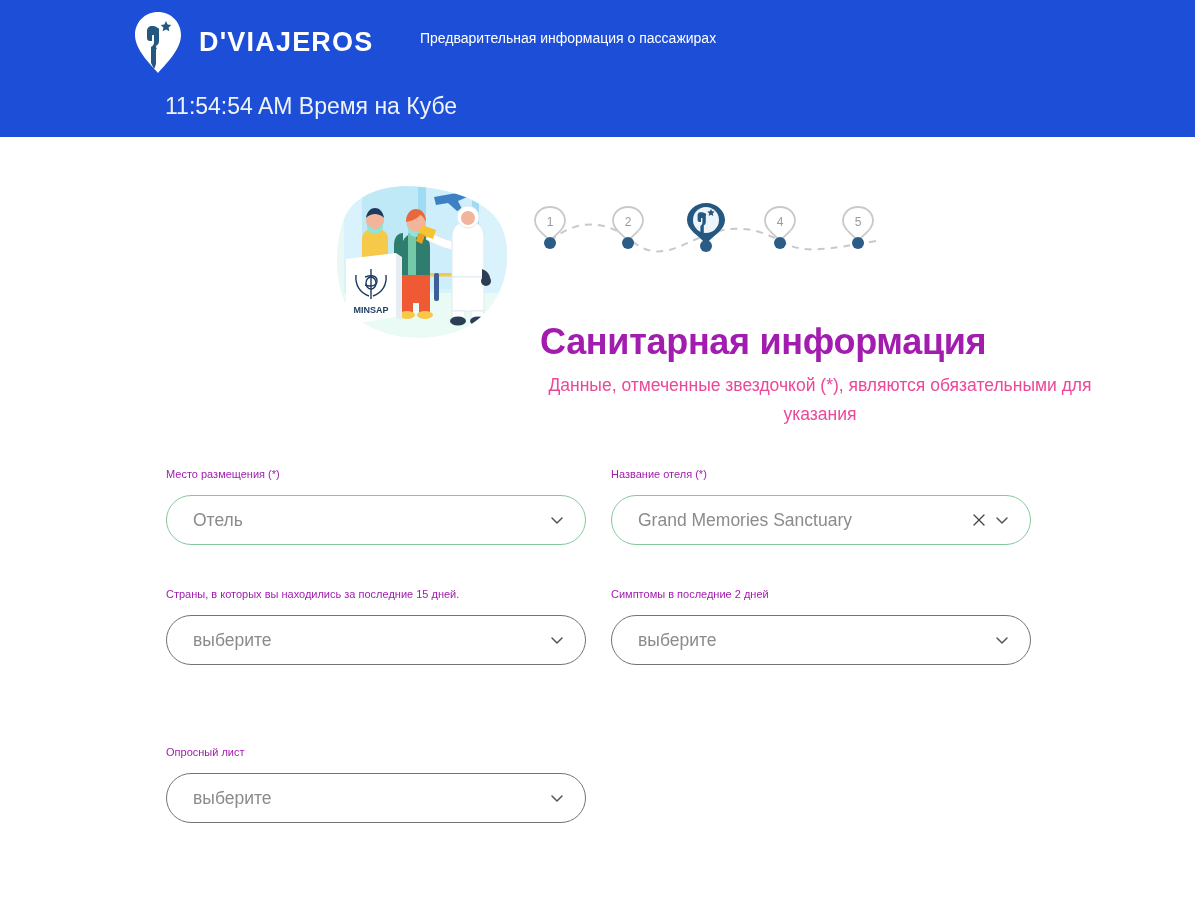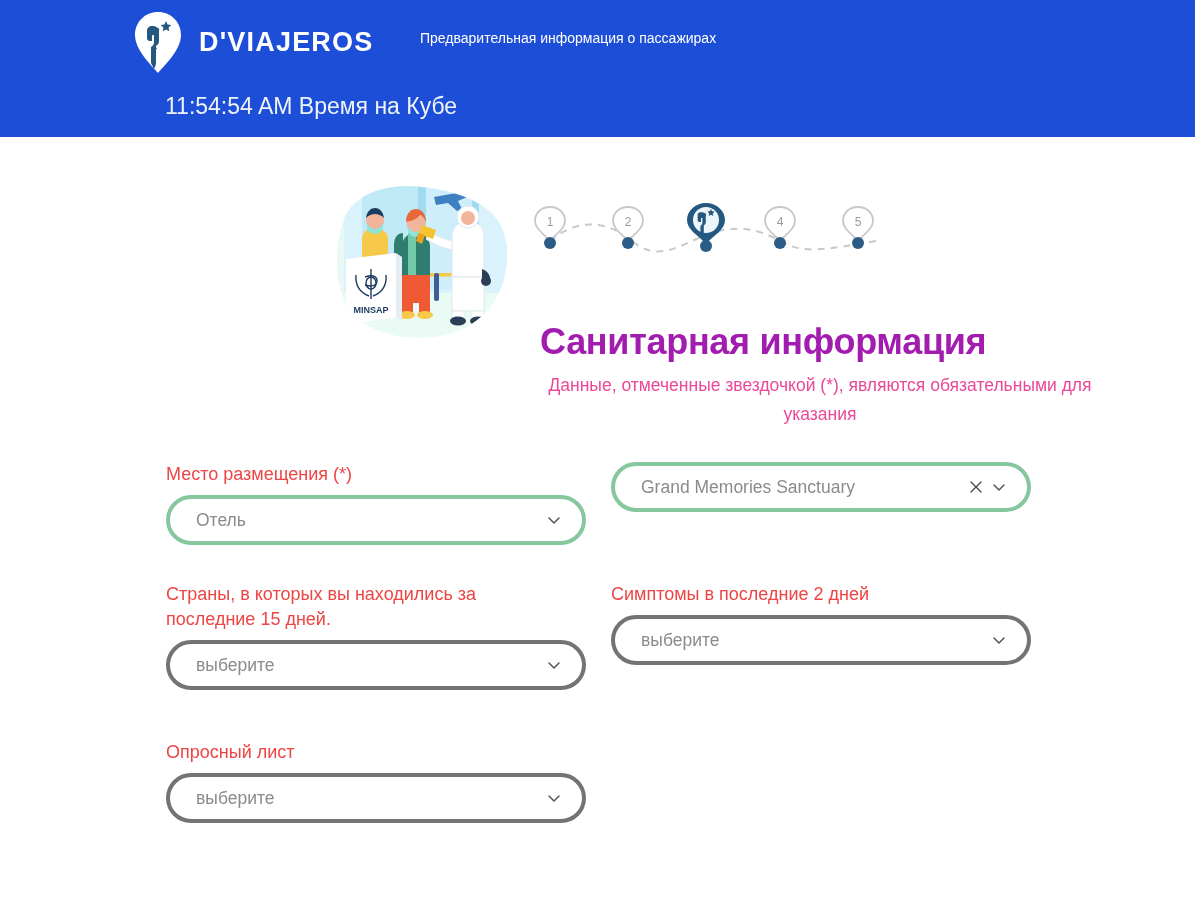--- a/index.html
+++ b/index.html
@@ -90,31 +90,31 @@
     font-size: 17.5px;
     line-height: 29px;
     color: #ec4899;
   }
 
   
   .form { position: absolute; left: 0; top: 325px; width: 1195px; }
 
   .field { position: absolute; width: 420px; }
   .field-label {
-    font-size: 18px;
-    color: #ef4444;
+    font-size: 11px;
+    color: #a21caf;
     line-height: 25px;
     margin-bottom: 8px;
     display: block;
   }
   .control {
     position: relative;
     height: 50px;
     border-radius: 25px;
-    border: 4px solid #737373;
+    border: 1px solid #737373;
     background: #ffffff;
     display: flex;
     align-items: center;
     padding: 0 48px 0 26px;
     font-size: 17.5px;
     color: #8b8b8b;
     white-space: nowrap;
     overflow: hidden;
   }
   .control.valid { border-color: #86c79d; }
@@ -274,20 +274,21 @@
       <label class="field-label">Место размещения (*)</label>
       <div class="control valid">
         <span>Отель</span>
         <svg class="chevron" viewBox="0 0 16 16">
           <path d="M3 6 L8 11 L13 6" fill="none" stroke="#555" stroke-width="1.5" stroke-linecap="round" stroke-linejoin="round"></path>
         </svg>
       </div>
     </div>
 
     <div class="field" style="left:611px; top:0;">
+      <label class="field-label">Название отеля (*)</label>
       <div class="control valid" style="padding-right:72px;">
         <span>Grand Memories Sanctuary</span>
         <svg class="clear-x" viewBox="0 0 14 14">
           <path d="M2 2 L12 12 M12 2 L2 12" fill="none" stroke="#444" stroke-width="1.3" stroke-linecap="round"></path>
         </svg>
         <svg class="chevron" viewBox="0 0 16 16">
           <path d="M3 6 L8 11 L13 6" fill="none" stroke="#555" stroke-width="1.5" stroke-linecap="round" stroke-linejoin="round"></path>
         </svg>
       </div>
     </div>

